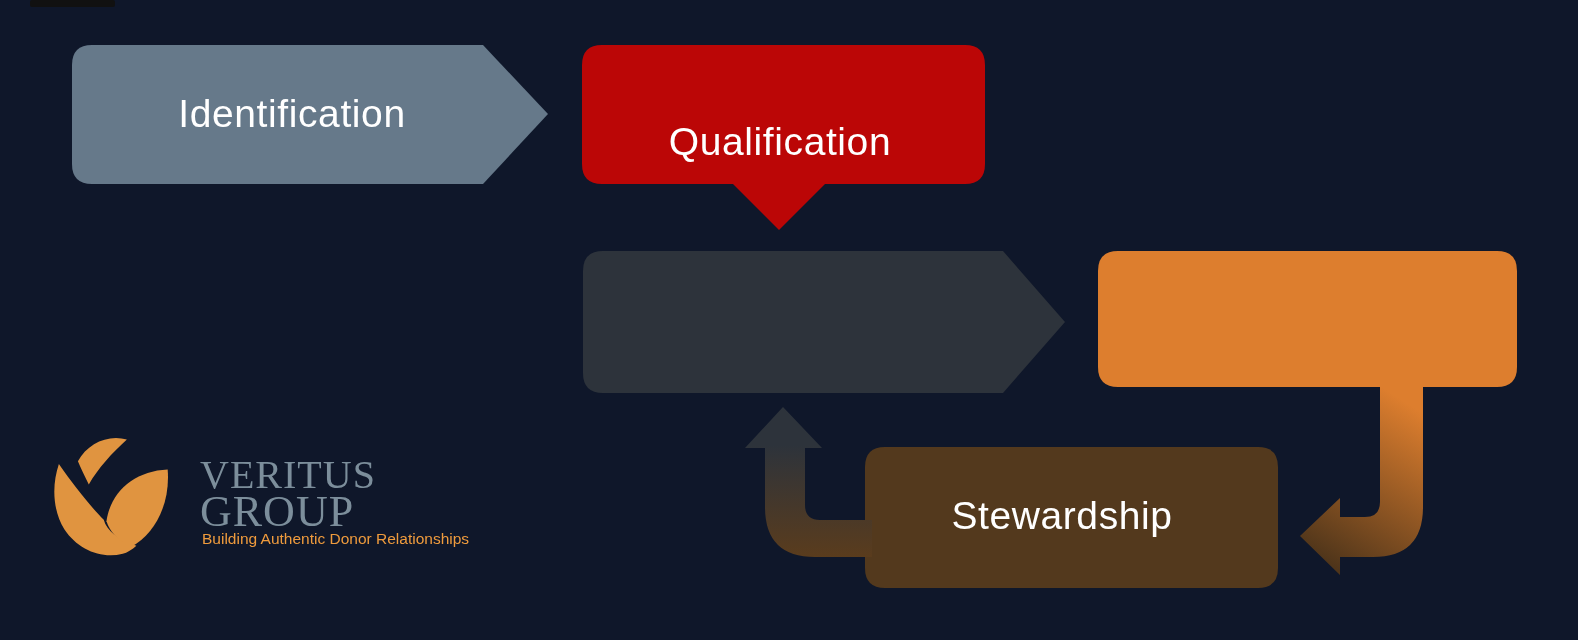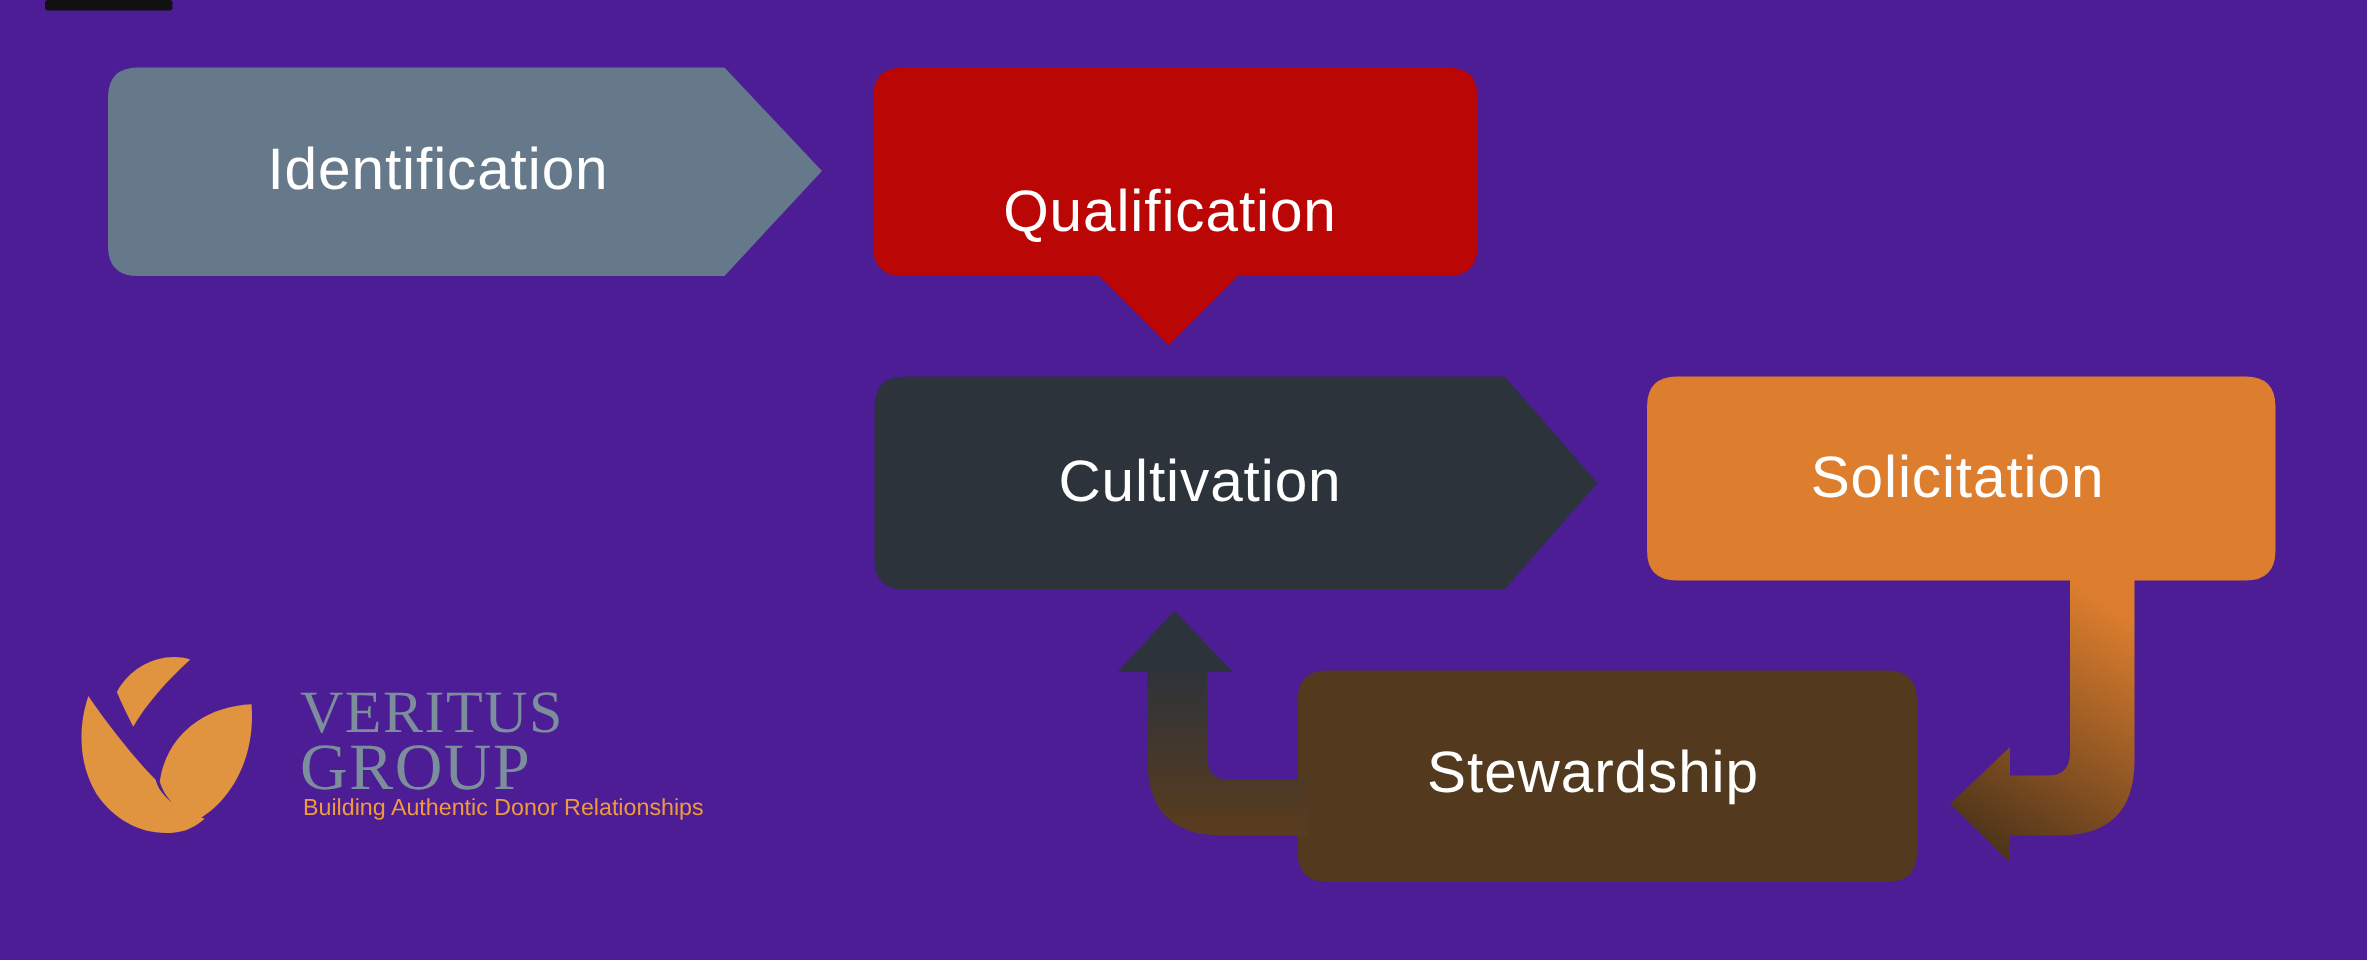--- a/index.html
+++ b/index.html
@@ -1,17 +1,17 @@
 <!DOCTYPE html>
 <html><head>
 <meta charset="utf-8">
 <style>
   html,body{margin:0;padding:0;background:#ffffff;}
   .canvas{
-    position:relative;width:1578px;height:640px;background:#4c1d95;
+    position:relative;width:1578px;height:640px;background:#0f172a;
     overflow:hidden;font-family:"Liberation Sans",sans-serif;
   }
   svg.layer{position:absolute;left:0;top:0;width:1578px;height:640px;}
   .stage-label{
     position:absolute;transform:translate(-50%,-50%);
     font-size:39px;font-weight:400;letter-spacing:.6px;white-space:nowrap;
   }
   .lbl-identification{left:292px;top:114px;}
   .lbl-qualification{left:780px;top:114px;}
   .lbl-cultivation{left:800px;top:322px;}
@@ -61,22 +61,20 @@
 
     <path fill="url(#gradDown)" d="M1380,380 H1423 V507 Q1423,557 1373,557 H1340 V575 L1300,536 L1340,498 V517 H1365 Q1380,517 1380,502 Z"></path>
 
     <path d="M885,447 H1258 Q1278,447 1278,467 V568 Q1278,588 1258,588 H885 Q865,588 865,568 V467 Q865,447 885,447 Z" fill="#53391d"></path>
 
     <path fill="url(#gradUp)" d="M783,407 L822,448 H805 V505 Q805,520 820,520 H872 V557 H815 Q765,557 765,507 V448 H745 Z"></path>
   </svg>
 
   <div class="stage-label lbl-identification" style="color: rgb(255, 255, 255);">Identification</div>
   <div class="stage-label lbl-qualification" style="color: rgb(255, 255, 255); margin-top: 28px;">Qualification</div>
-  <div class="stage-label lbl-cultivation" style="color: rgb(255, 255, 255);">Cultivation</div>
-  <div class="stage-label lbl-solicitation" style="color: rgb(255, 255, 255);">Solicitation</div>
   <div class="stage-label lbl-stewardship" style="color: rgb(255, 255, 255);">Stewardship</div>
 
   <div class="logo">
     <svg class="logo-mark" viewBox="0 0 100 100" aria-hidden="true">
       <path d="M8,28 C3,43 3,61 12,76 C22,91 39,98 55,94 C58,93 62,91 65,88 C52,84 43,77 41,69 C32,60 19,44 8,28 Z" fill="#e09440"></path>
       <path d="M22,26 C29,13 44,6 58,10 C47,20 37,31 30,43 C27,37 24,31 22,26 Z" fill="#e09440"></path>
       <path d="M43,70 C46,48 64,33 88,32 C90,57 79,79 61,89 C51,84 45,77 43,70 Z" fill="#e09440"></path>
     </svg>
     <div class="logo-brand" style="color: rgb(124, 142, 155);">VERITUS</div>
     <div class="logo-brand-secondary" style="color: rgb(124, 142, 155); text-align: right;">GROUP</div>

